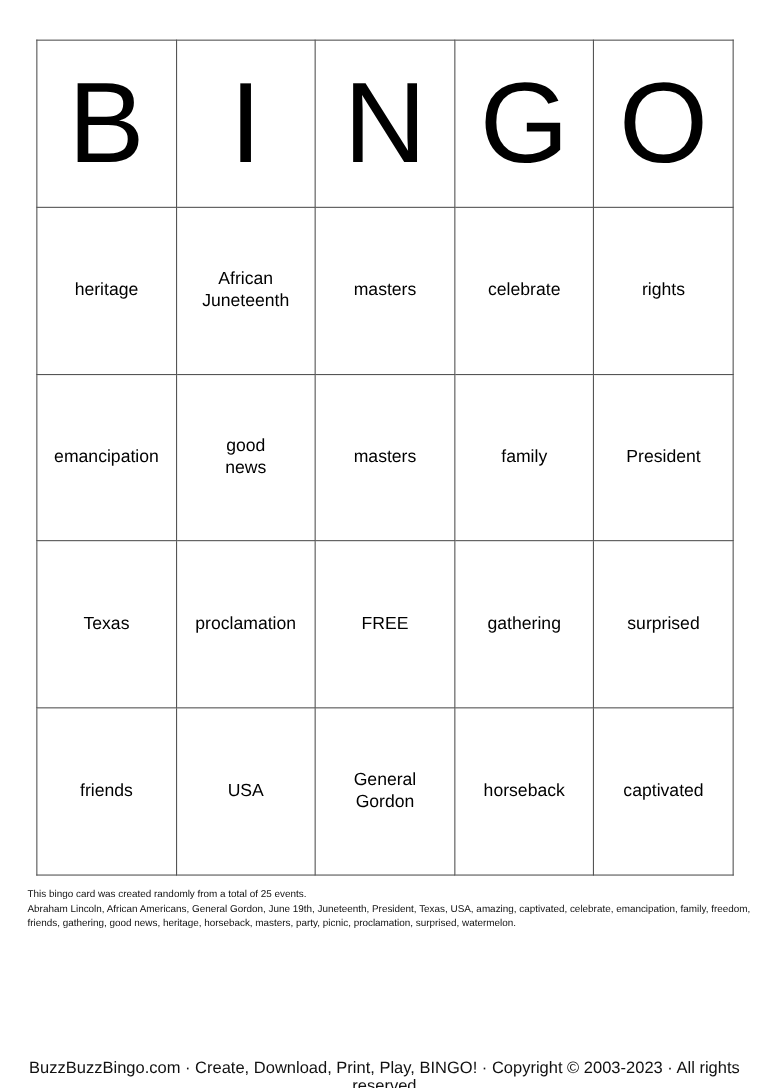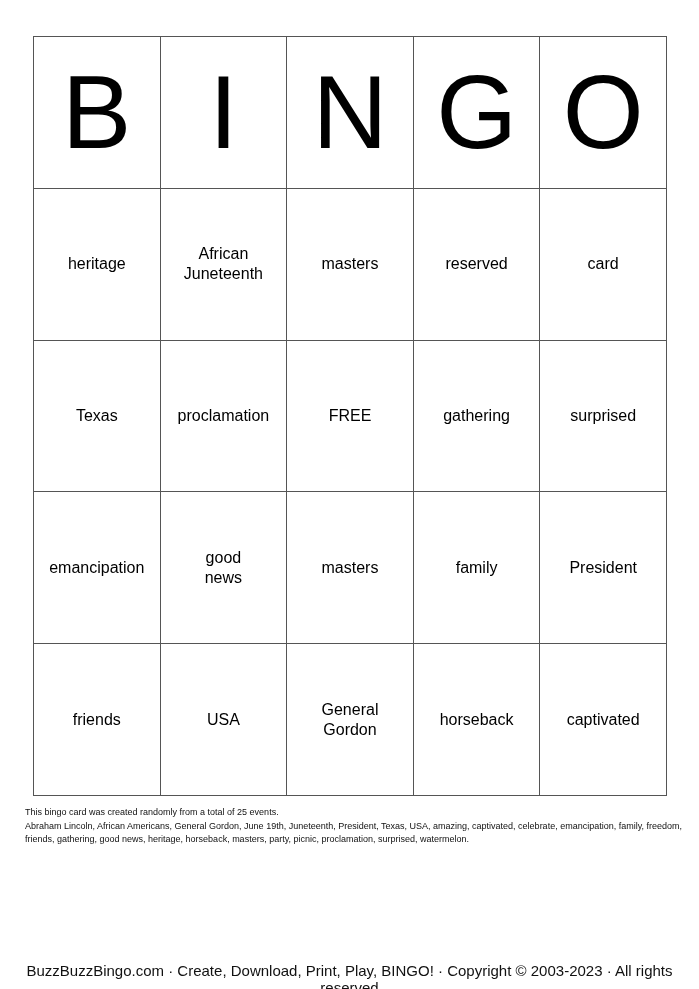--- a/index.html
+++ b/index.html
@@ -71,37 +71,37 @@
     <td class="head">I</td>
     <td class="head">N</td>
     <td class="head">G</td>
     <td class="head">O</td>
   </tr>
   <tr>
     <td>heritage</td>
     <td>African
 Juneteenth</td>
     <td>masters</td>
-    <td>reserved</td>
-    <td>card</td>
-  </tr>
-  <tr>
-    <td>Texas</td>
-    <td>proclamation</td>
-    <td>FREE</td>
-    <td>gathering</td>
-    <td>surprised</td>
+    <td>celebrate</td>
+    <td>rights</td>
   </tr>
   <tr>
     <td>emancipation</td>
     <td>good
 news</td>
     <td>masters</td>
     <td>family</td>
     <td>President</td>
+  </tr>
+  <tr>
+    <td>Texas</td>
+    <td>proclamation</td>
+    <td>FREE</td>
+    <td>gathering</td>
+    <td>surprised</td>
   </tr>
   <tr>
     <td>friends</td>
     <td>USA</td>
     <td>General
 Gordon</td>
     <td>horseback</td>
     <td>captivated</td>
   </tr>
 </tbody>

